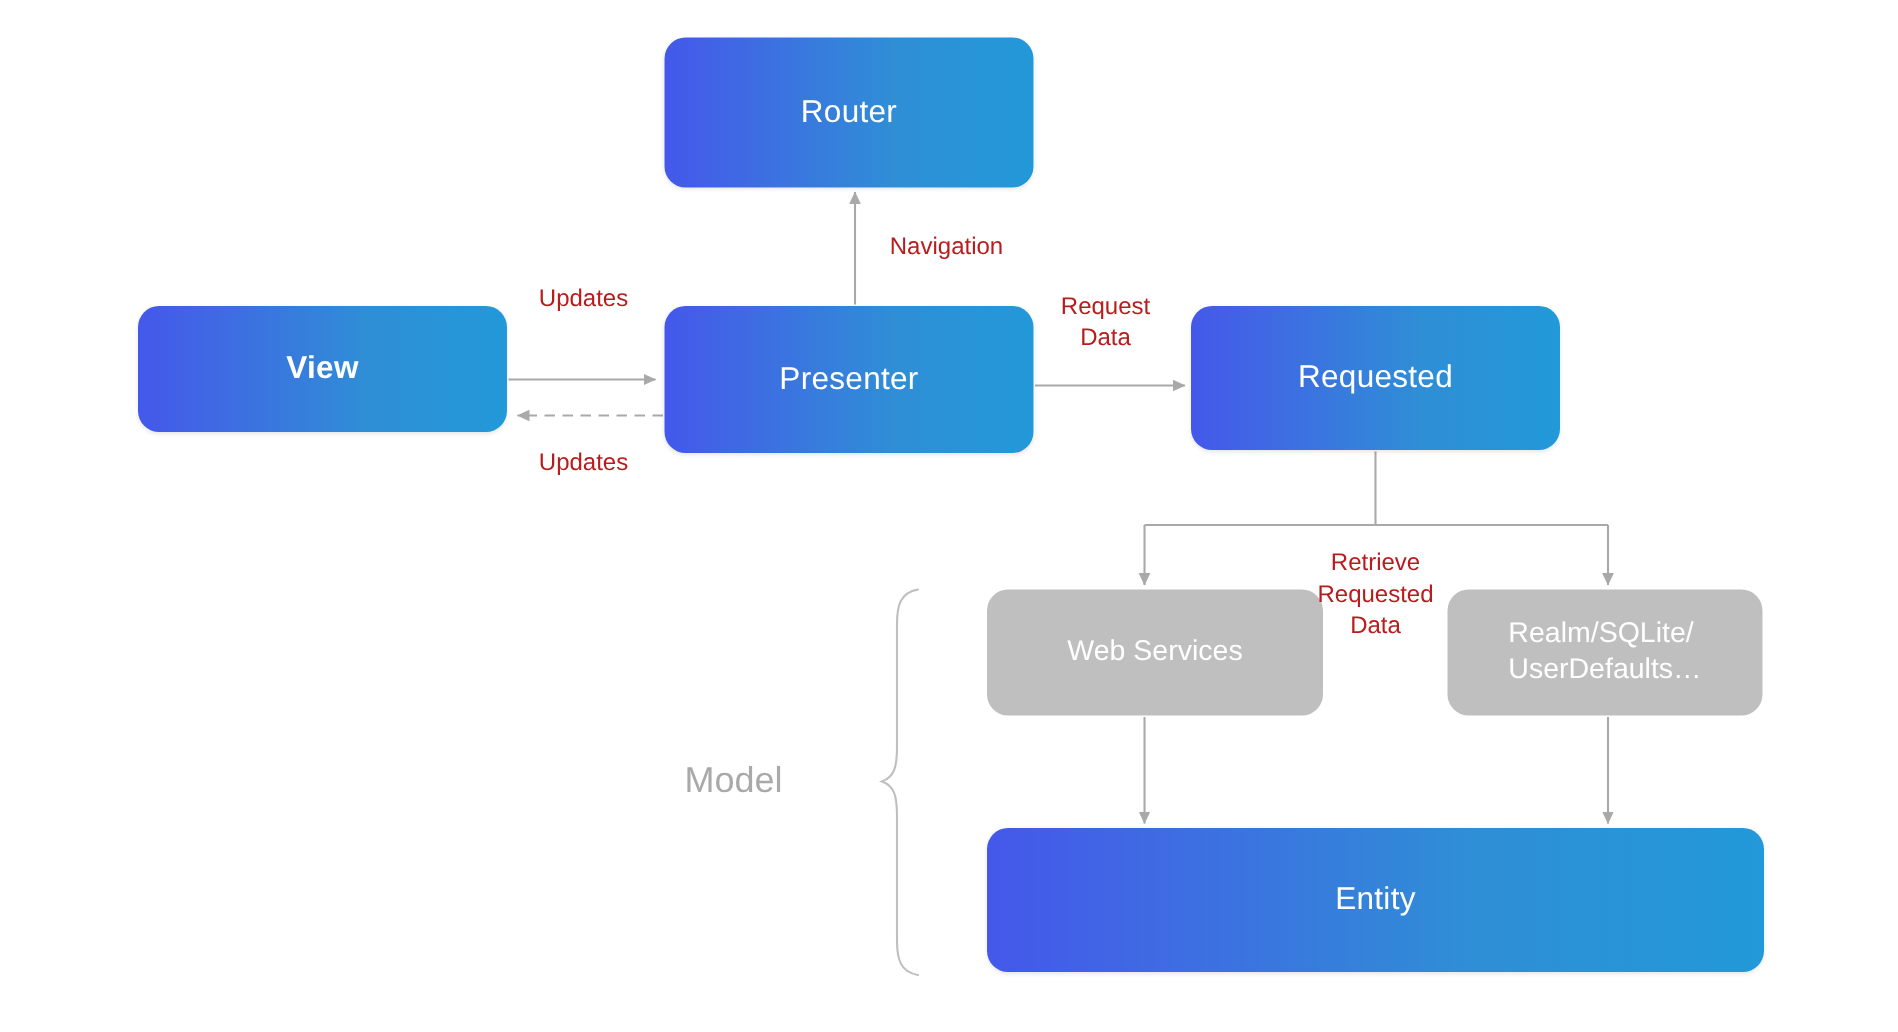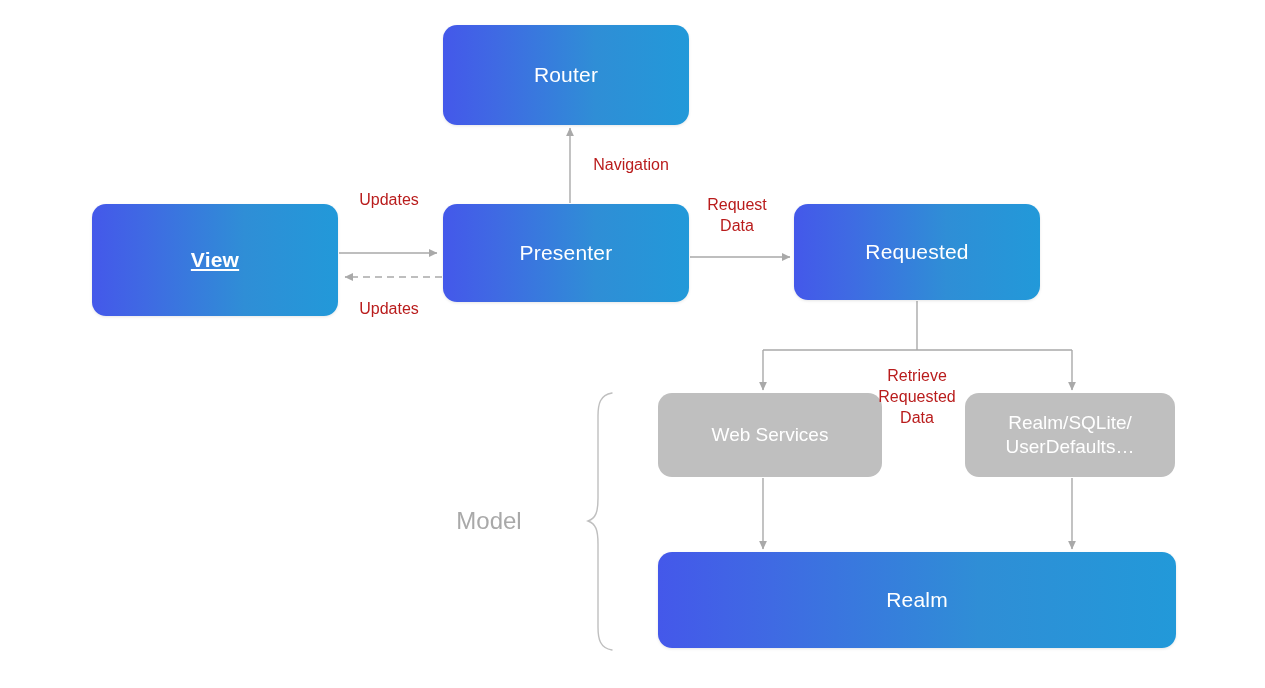--- a/index.html
+++ b/index.html
@@ -27,21 +27,20 @@
     height: 688px;
     pointer-events: none;
   }
   .node {
     position: absolute;
     box-sizing: border-box;
     border-radius: 14px;
     display: flex;
     align-items: center;
     justify-content: center;
-    text-align: center;
     color: #ffffff;
     line-height: 1.28;
     user-select: none;
   }
   .node.blue {
     background: linear-gradient(90deg, #4458ea 0%, #3f6ae3 22%, #2f8ed6 62%, #2299d9 100%);
     box-shadow: 0 1px 3px rgba(0,0,0,0.10);
   }
   .node.gray {
     background: #bfbfbf;
@@ -120,21 +119,21 @@
 
     <path d="M612,393
              C600,395 598,404 598,416
              L598,498
              C598,512 596,518 588,521
              C596,524 598,530 598,544
              L598,627
              C598,639 600,648 612,650" fill="none" stroke="#bfbfbf" stroke-width="1.4" stroke-linecap="round"></path>
   </svg>
 
-  <div class="node blue bold" style="left:92px; top:204px; width:246px; height:112px;text-decoration:underline;">
+  <div class="node blue bold" style="left:92px; top:204px; width:246px; height:84px;">
     <span class="node-label">View</span>
   </div>
 
   <div class="node blue" style="left:443px; top:25px; width:246px; height:100px;">
     <span class="node-label">Router</span>
   </div>
 
   <div class="node blue" style="left:443px; top:204px; width:246px; height:98px;">
     <span class="node-label">Presenter</span>
   </div>
@@ -146,21 +145,21 @@
   <div class="node gray" style="left:658px; top:393px; width:224px; height:84px;">
     <span class="node-label">Web Services</span>
   </div>
 
   <div class="node gray" style="left:965px; top:393px; width:210px; height:84px;">
     <span class="node-label">Realm/SQLite/
 UserDefaults…</span>
   </div>
 
   <div class="node blue" style="left:658px; top:552px; width:518px; height:96px;">
-    <span class="node-label">Realm</span>
+    <span class="node-label">Entity</span>
   </div>
 
   <div class="edge-label" style="left:346px; top:189px; width:86px;">Updates</div>
 
   <div class="edge-label" style="left:346px; top:298px; width:86px;">Updates</div>
 
   <div class="edge-label" style="left:580px; top:154px; width:102px;">Navigation</div>
 
   <div class="edge-label" style="left:694px; top:194px; width:86px;">Request
 Data</div>

